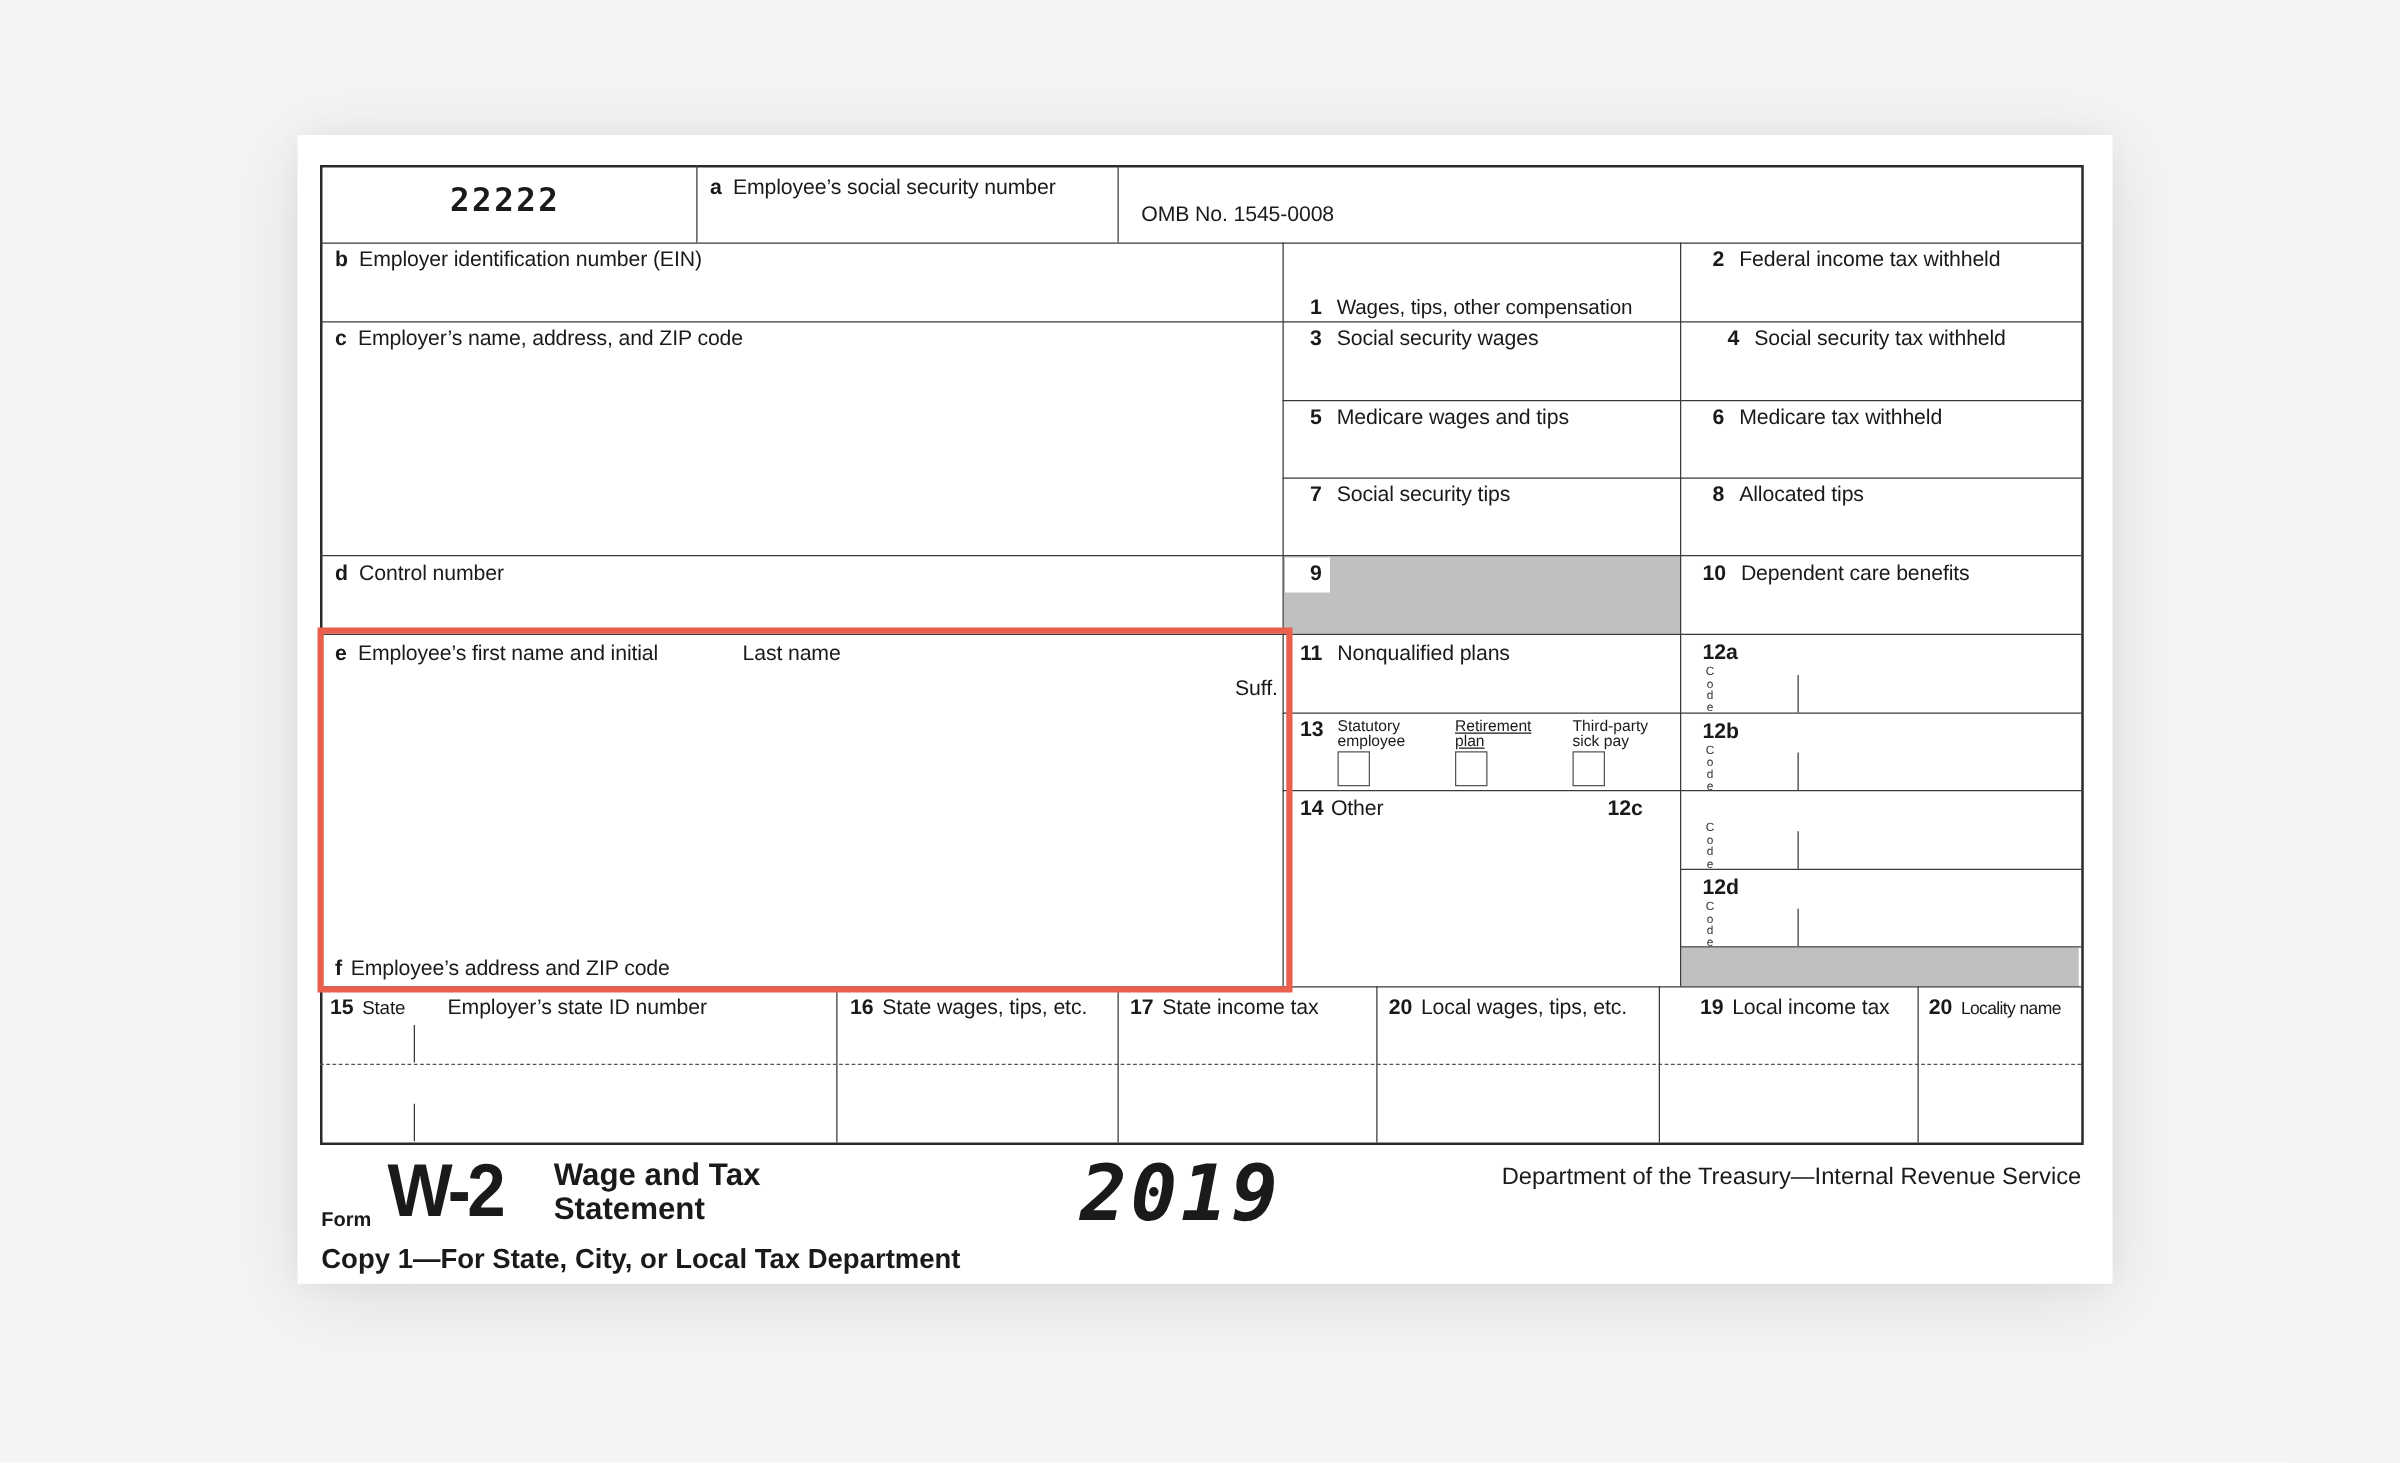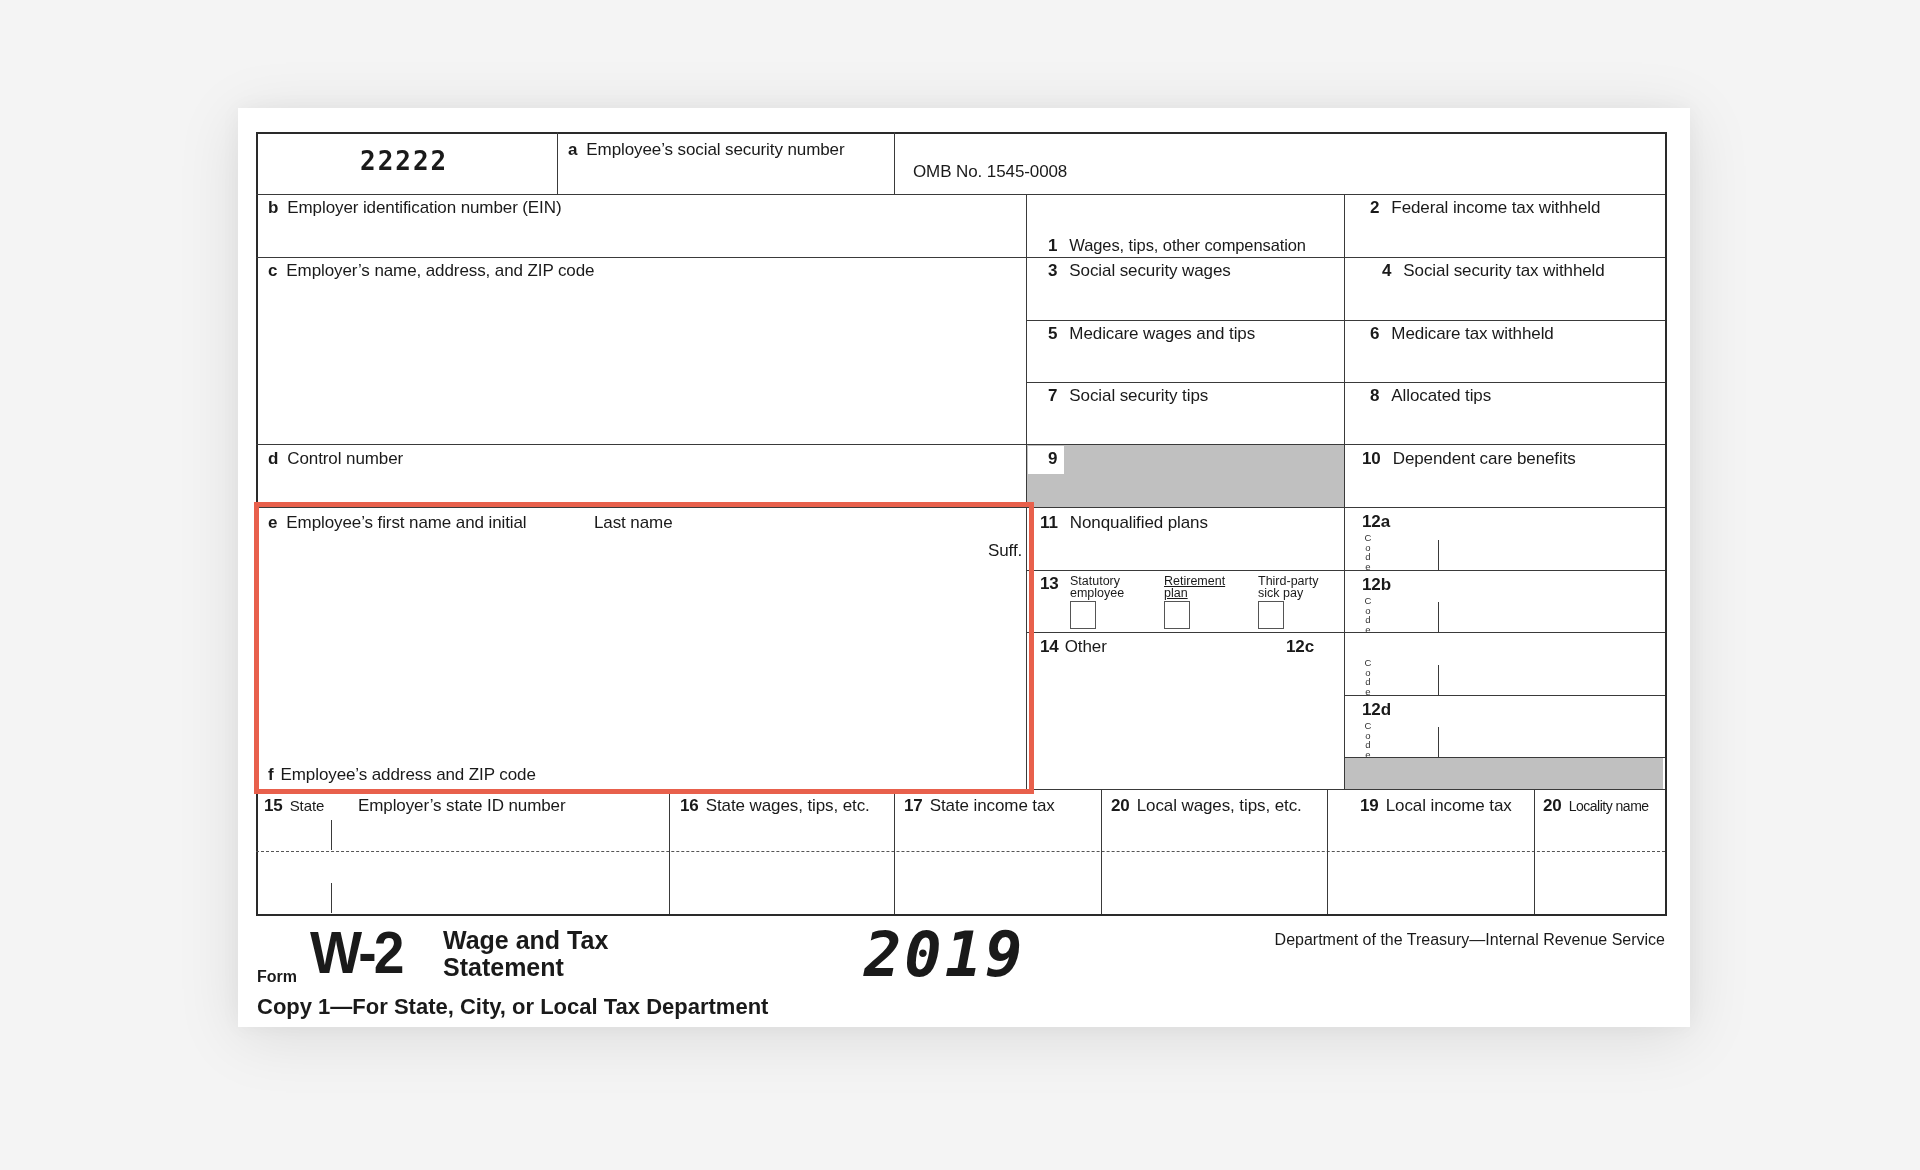--- a/index.html
+++ b/index.html
@@ -192,14 +192,14 @@
 
 <div class="red-box"></div>
 
 <div class="abs" style="left:257px;top:968px;font-size:16px;font-weight:bold;">Form</div>
 <div class="abs" style="left:310px;top:918px;font-size:60px;font-weight:bold;letter-spacing:-3px;transform:scaleX(0.92);transform-origin:left;">W-2</div>
 <div class="abs" style="left:443px;top:927px;font-size:25px;font-weight:bold;line-height:27px;">
   <div>Wage and Tax</div>
   <div>Statement</div>
 </div>
 <div class="ocr" style="left:864px;top:918px;font-size:62px;letter-spacing:3px;font-style:italic;">2019</div>
-<div class="abs" style="right:255px;top:931px;font-size:16px;text-align:center;">Department of the Treasury—Internal Revenue Service</div>
+<div class="abs" style="right:255px;top:931px;font-size:19px;text-align:center;">Department of the Treasury—Internal Revenue Service</div>
 <div class="abs" style="left:257px;top:994px;font-size:22px;font-weight:bold;">Copy 1—For State, City, or Local Tax Department</div>
 
 </body></html>

